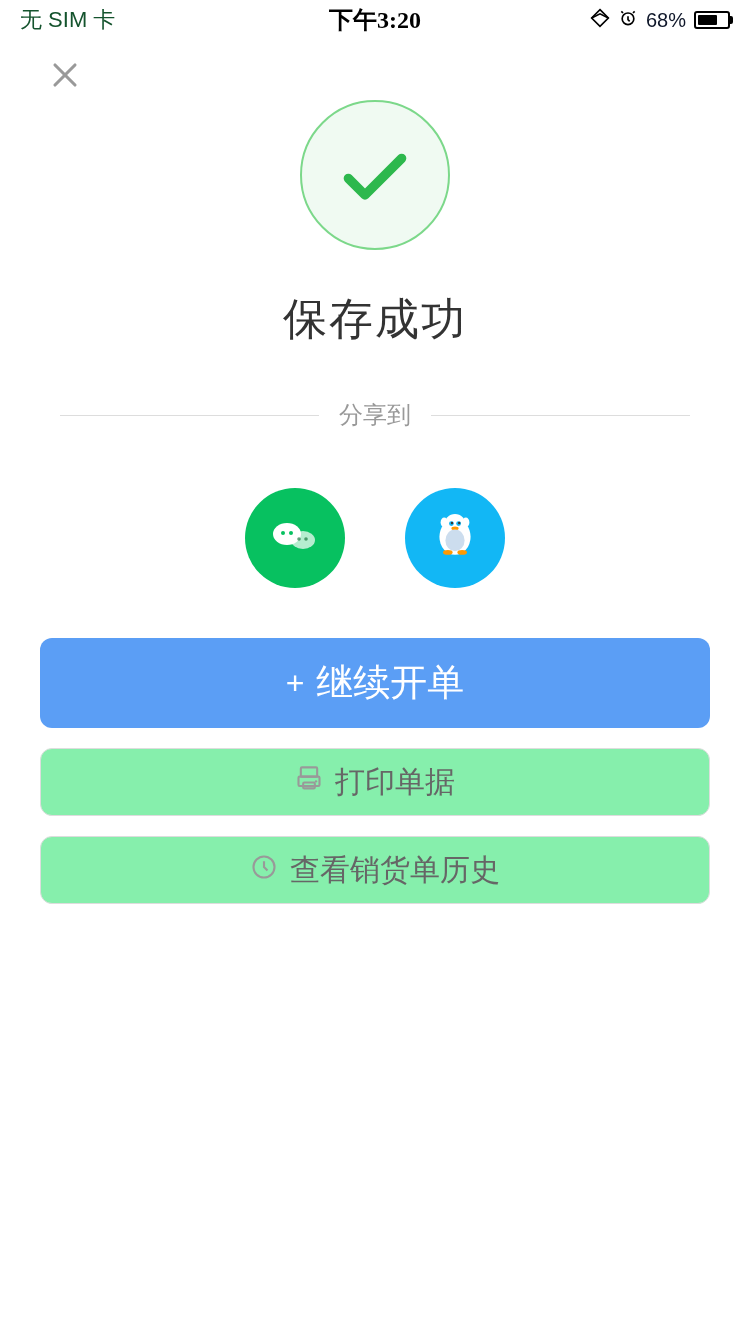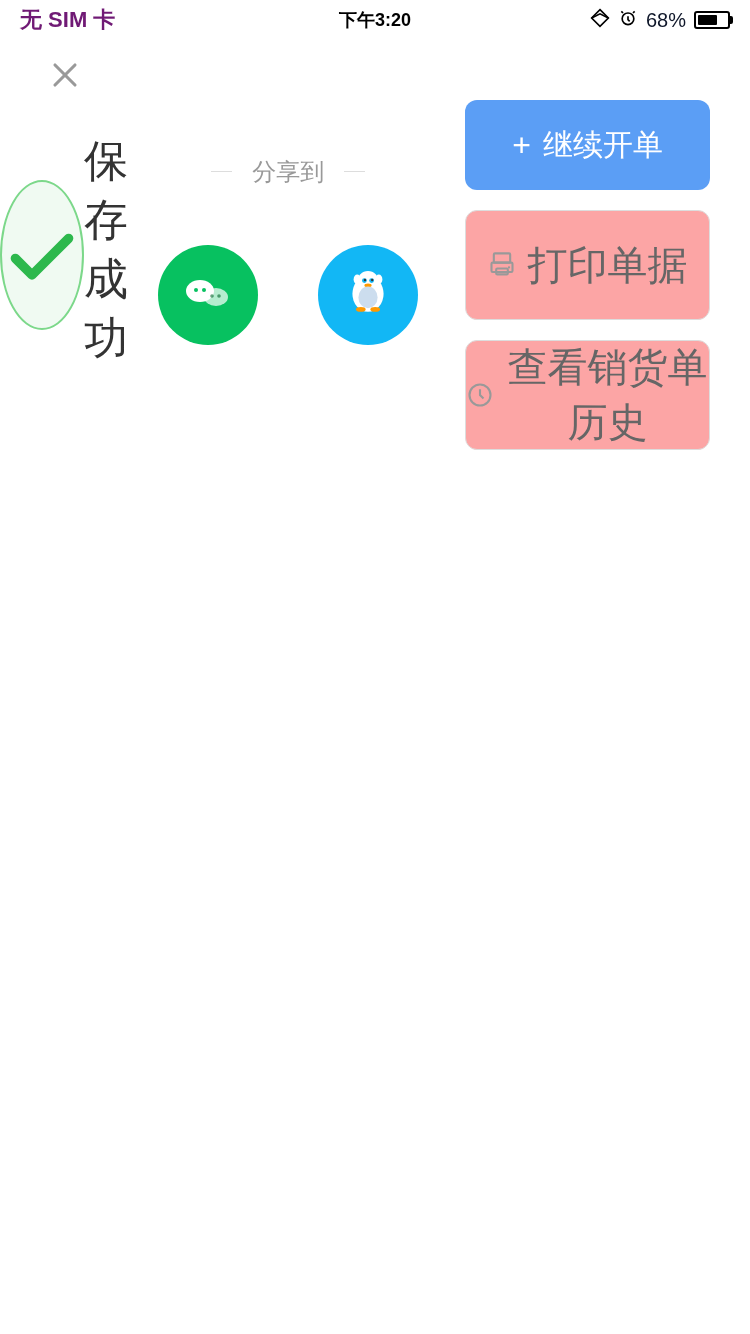--- a/index.html
+++ b/index.html
@@ -27,31 +27,32 @@
       justify-content: space-between;
       padding: 0 20px;
       background: #fff;
     }
 
     .status-bar-left {
       display: flex;
       align-items: center;
       gap: 8px;
       font-size: 22px;
-      font-weight: 700;
-      color: #701a75;
+      font-weight: 400;
+      color: #14532d;
     }
 
     .status-bar-center {
-      font-size: 18px;
+      font-size: 24px;
       font-weight: 600;
       color: #000;
       position: absolute;
       left: 50%;
       transform: translateX(-50%);
+      font-family: Liberation Serif, serif;
     }
 
     .status-bar-right {
       display: flex;
       align-items: center;
       gap: 8px;
       font-size: 20px;
       color: #0f172a;
     }
 
@@ -105,20 +106,21 @@
     }
 
     .close-btn svg {
       width: 30px;
       height: 30px;
     }
 
     
     .main-content {
       display: flex;
+      flex-direction: column;
       align-items: center;
       padding-top: 60px;
     }
 
     
     .success-circle {
       width: 150px;
       height: 150px;
       border-radius: 50%;
       border: 2px solid #7cd88a;
@@ -223,25 +225,25 @@
       color: white;
       display: flex;
       align-items: center;
       justify-content: center;
       gap: 12px;
       cursor: pointer;
     }
 
     .btn-secondary {
       width: 100%;
-      height: 110px;
-      background: #fca5a5;
+      height: 68px;
+      background: #86efac;
       border: 1px solid #ddd;
       border-radius: 12px;
-      font-size: 40px;
+      font-size: 30px;
       color: #666;
       display: flex;
       align-items: center;
       justify-content: center;
       gap: 12px;
       cursor: pointer;
     }
   </style>
 </head>
 <body>
@@ -349,21 +351,21 @@
           <ellipse cx="34" cy="12" rx="3" ry="4" fill="white"></ellipse>
         </svg>
       </div>
     </div>
   </div>
 
   <div class="action-buttons">
 
     <button class="btn-primary">
       <span style="font-size:32px;">+</span>
-      <span style="font-size:30px;">继续开单</span>
+      <span style="font-size:37px;">继续开单</span>
     </button>
 
     <button class="btn-secondary">
       <span>
         <svg width="28" height="28" viewBox="0 0 24 24" fill="none" stroke="#999" stroke-width="1.8">
           <rect x="5" y="2" width="14" height="8" rx="1"></rect>
           <rect x="3" y="10" width="18" height="8" rx="1"></rect>
           <rect x="7" y="15" width="10" height="5" rx="1"></rect>
           <circle cx="18" cy="14" r="1" fill="#999" stroke="none"></circle>
         </svg>

